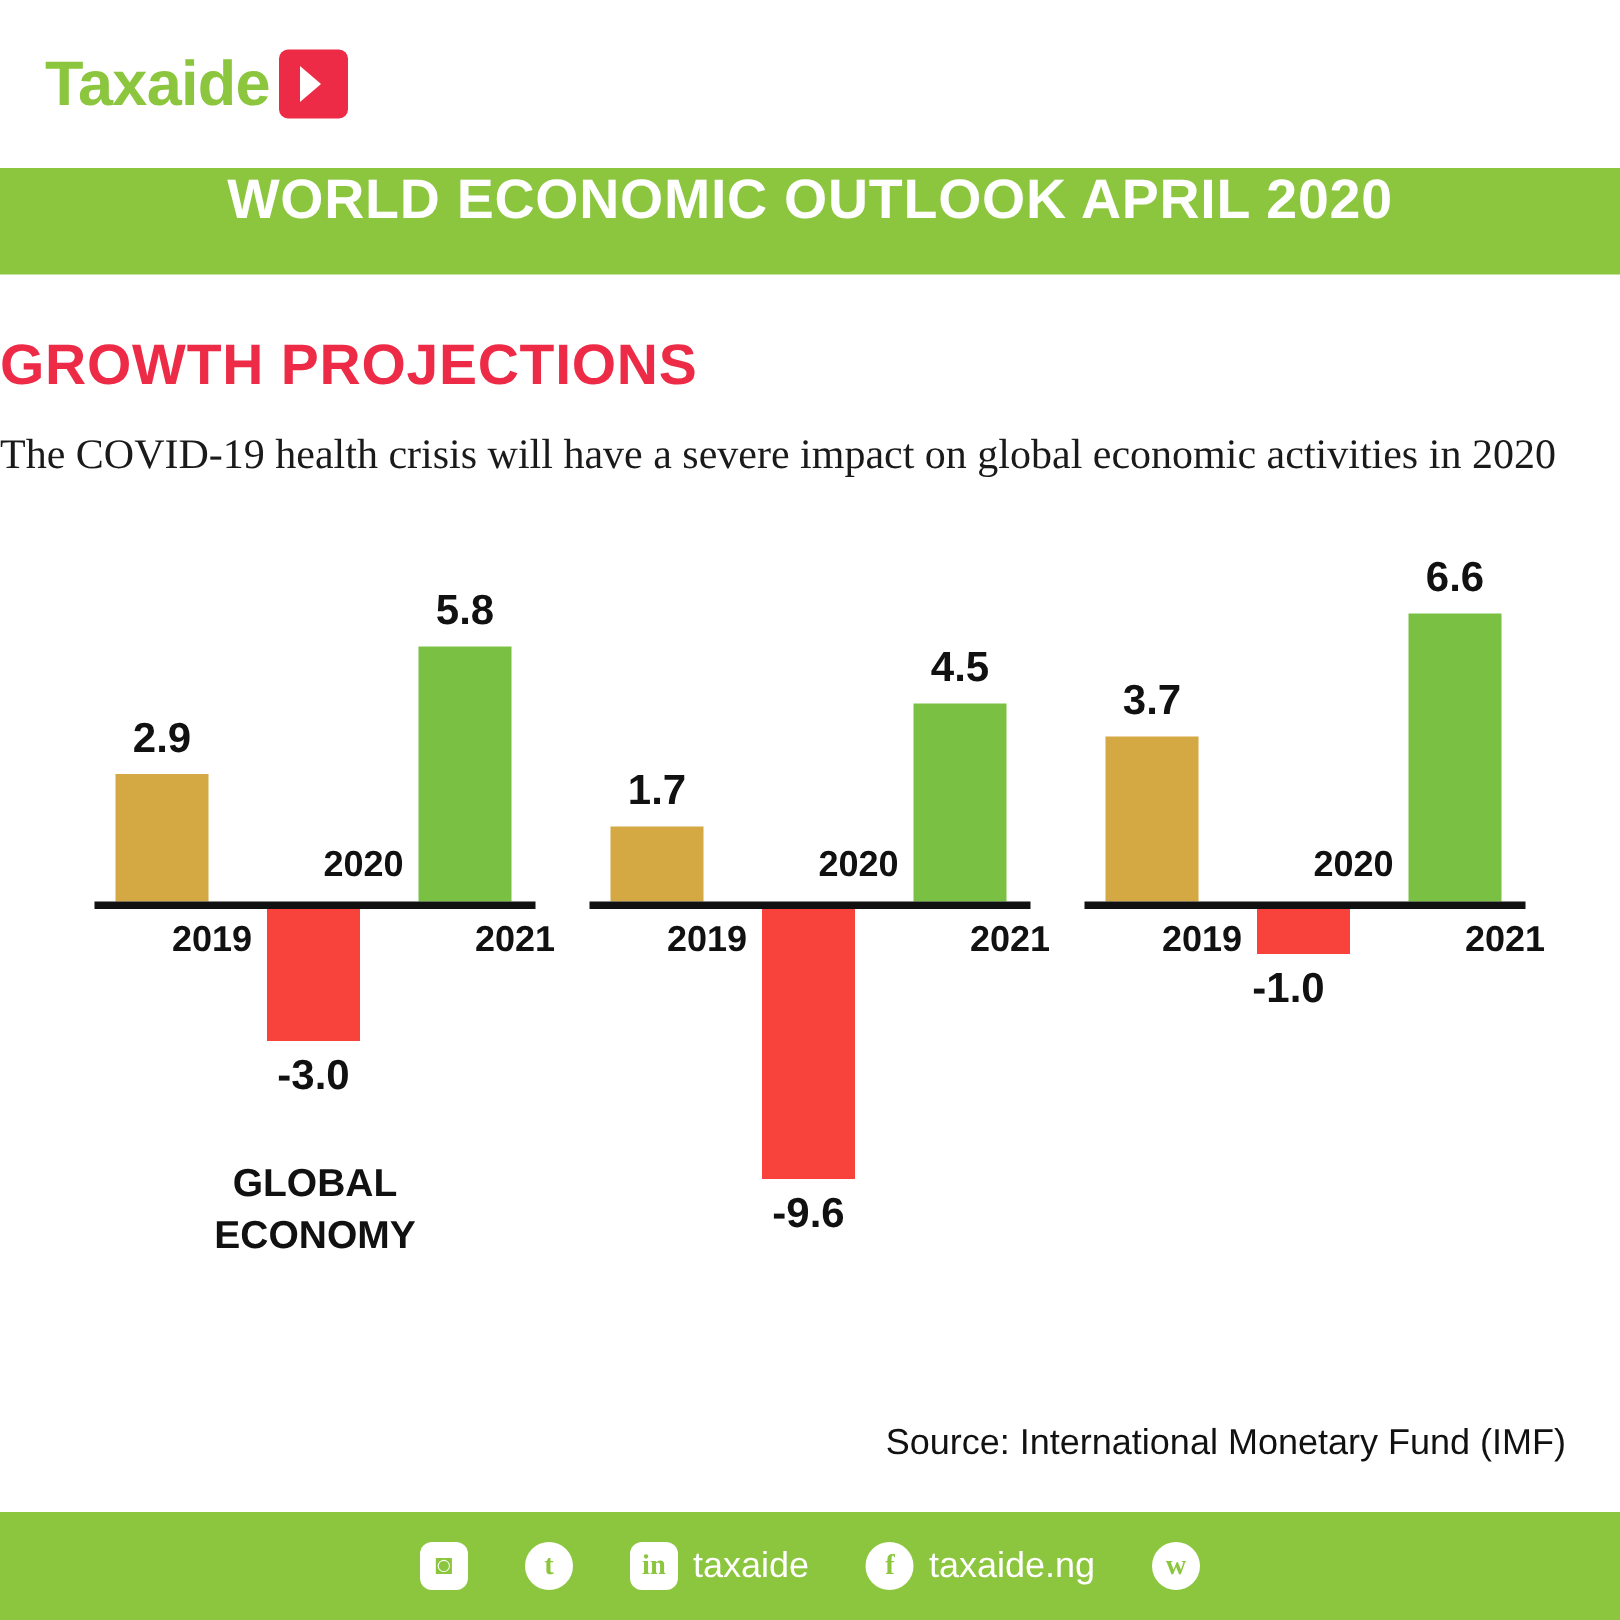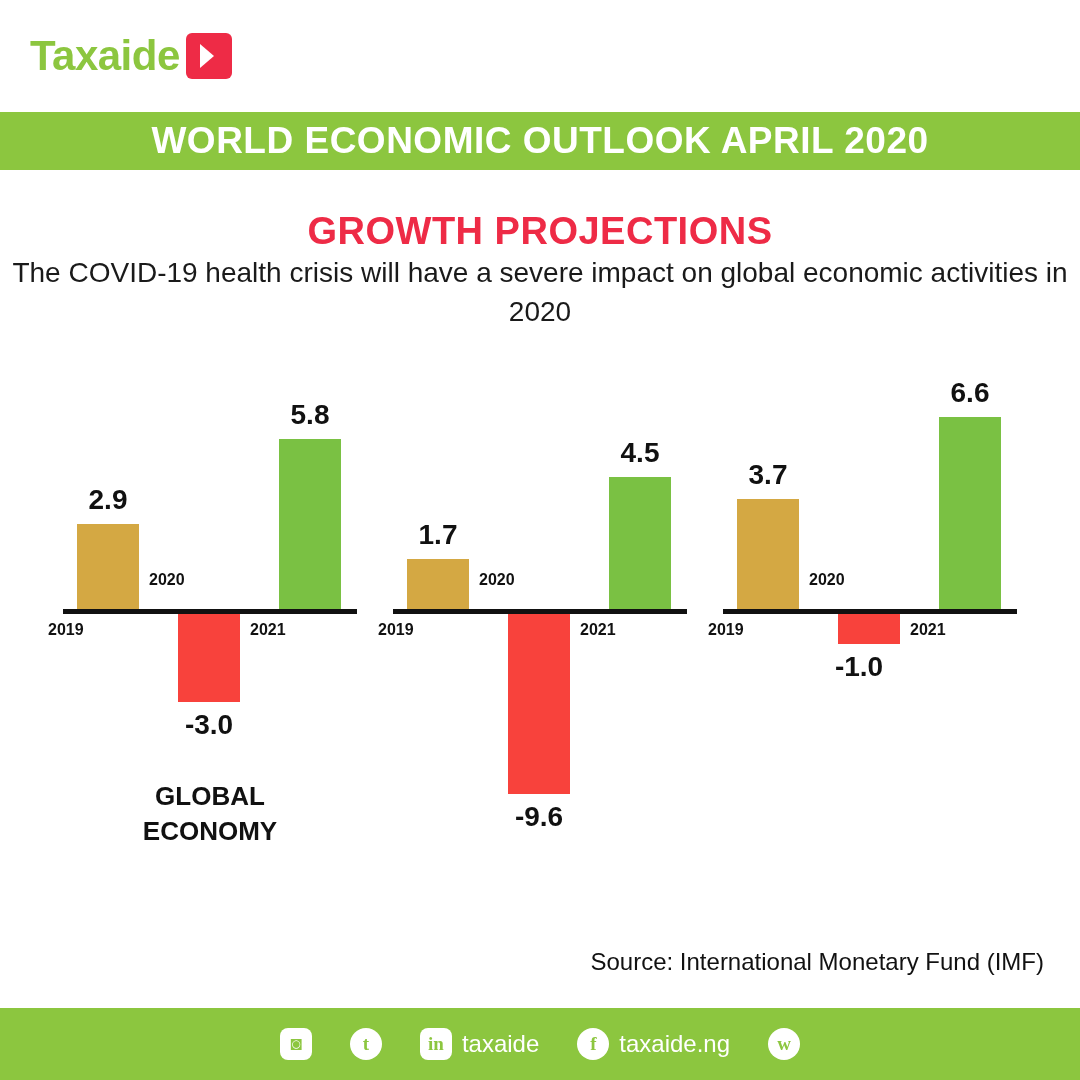--- a/index.html
+++ b/index.html
@@ -39,46 +39,47 @@
     position:absolute;
     left:14px; top:11px;
     border-left:14px solid #ffffff;
     border-top:12px solid transparent;
     border-bottom:12px solid transparent;
   }
 
   
   .title-band {
     background:#8cc63f;
-    height:58px;
-    display:flex;
-    align-items:center;
+    height:71px;
+    display:flex;
     justify-content:center;
   }
   .title-band-text {
     color:#ffffff;
     font-size:37px;
     font-weight:bold;
     letter-spacing:0.5px;
     text-align:center;
   }
 
   
-  .headings { text-align:center; padding-top:40px; }
+  .headings { padding-top:40px; }
   .h-main {
     color:#ee2b46;
     font-size:38px;
     font-weight:bold;
     letter-spacing:0.5px;
   }
   .h-sub {
     color:#1a1a1a;
     font-size:28px;
     line-height:1.4;
+    margin-top:18px;
     font-weight:normal;
+    font-family:Liberation Serif, serif;
   }
 
   
   .charts {
     position:relative;
     margin-top:18px;
     height:560px;
     display:flex;
     justify-content:center;
     align-items:flex-start;
@@ -115,22 +116,22 @@
     left:-29px;
     text-align:center;
     font-size:28px;
     font-weight:bold;
     color:#111111;
   }
   .yr {
     position:absolute;
     width:120px;
     left:-29px;
-    text-align:left;
-    font-size:16px;
+    text-align:right;
+    font-size:24px;
     font-weight:bold;
     color:#111111;
   }
   .glabel {
     position:absolute;
     width:100%;
     text-align:center;
     font-size:26px;
     font-weight:bold;
     color:#111111;

